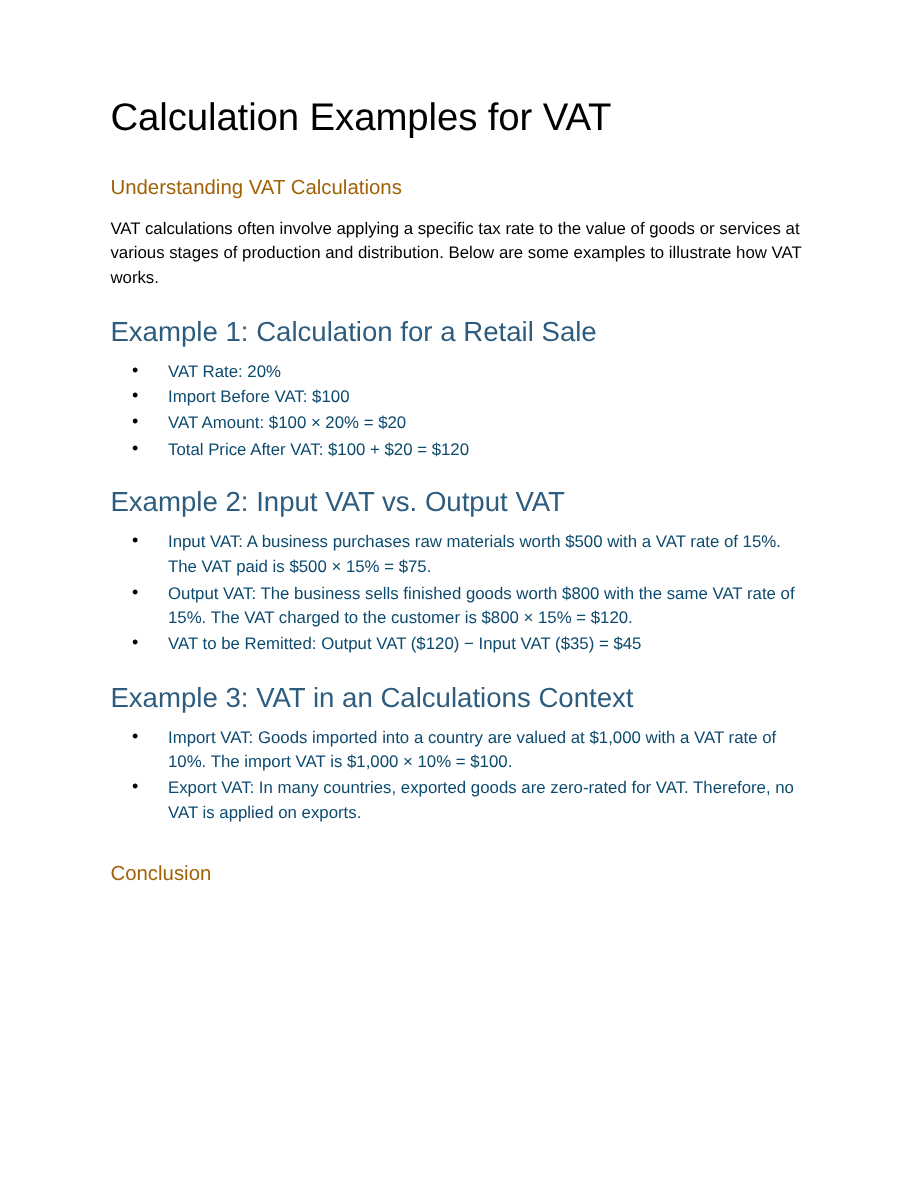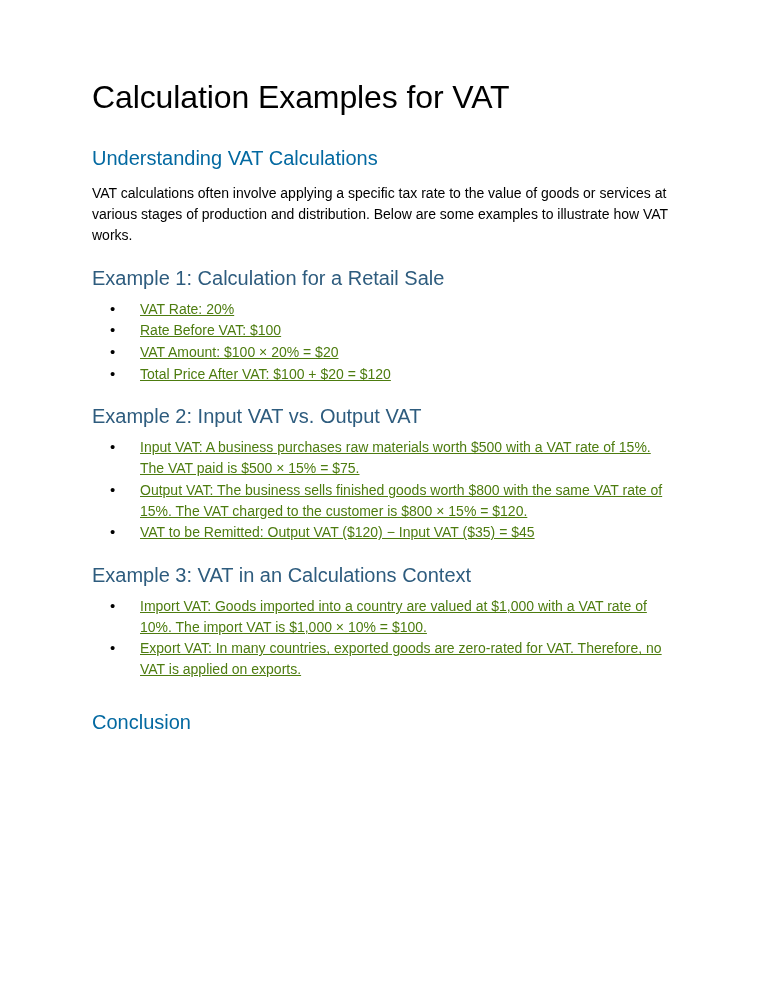--- a/index.html
+++ b/index.html
@@ -23,28 +23,28 @@
   }
   .doc-title {
     font-size: 32px;
     font-weight: normal;
     color: #000000;
     margin: 0 0 30px 0;
     line-height: 1.2;
     letter-spacing: -0.1px;
   }
   .h2 {
-    font-size: 20px;
+    font-size: 17px;
     font-weight: normal;
-    color: #0369a1;
+    color: #a16207;
     margin: 0 0 12px 0;
     line-height: 1.25;
   }
   .h3 {
-    font-size: 20px;
+    font-size: 23px;
     font-weight: normal;
     color: #2e5c7e;
     margin: 20px 0 8px 0;
     line-height: 1.25;
   }
   .para {
     font-size: 14px;
     line-height: 1.48;
     margin: 8px 0 4px 0;
     color: #000000;
@@ -55,22 +55,21 @@
     padding: 0 0 0 18px;
     list-style: none;
     max-width: 578px;
   }
   ul.bullets > li {
     position: relative;
     font-size: 14px;
     line-height: 1.48;
     padding-left: 30px;
     margin: 0 0 1px 0;
-    color: #4d7c0f;
-    text-decoration: underline;
+    color: #0c4a6e;
   }
   ul.bullets > li::before {
     content: "\2022";
     position: absolute;
     left: 0;
     top: -1px;
     font-size: 15px;
     line-height: 1.48;
     color: #000000;
   }
@@ -93,21 +92,21 @@
 
   <div class="section">
     <h2 class="h2">Understanding VAT Calculations</h2>
     <p class="para">VAT calculations often involve applying a specific tax rate to the value of goods or services at various stages of production and distribution. Below are some examples to illustrate how VAT works.</p>
   </div>
 
   <div class="section">
     <h3 class="h3">Example 1: Calculation for a Retail Sale</h3>
     <ul class="bullets">
       <li>VAT Rate: 20%</li>
-      <li>Rate Before VAT: $100</li>
+      <li>Import Before VAT: $100</li>
       <li>VAT Amount: $100 × 20% = $20</li>
       <li>Total Price After VAT: $100 + $20 = $120</li>
     </ul>
   </div>
 
   <div class="section">
     <h3 class="h3">Example 2: Input VAT vs. Output VAT</h3>
     <ul class="bullets">
       <li>Input VAT: A business purchases raw materials worth $500 with a VAT rate of 15%. The VAT paid is $500 × 15% = $75.</li>
       <li>Output VAT: The business sells finished goods worth $800 with the same VAT rate of 15%. The VAT charged to the customer is $800 × 15% = $120.</li>

